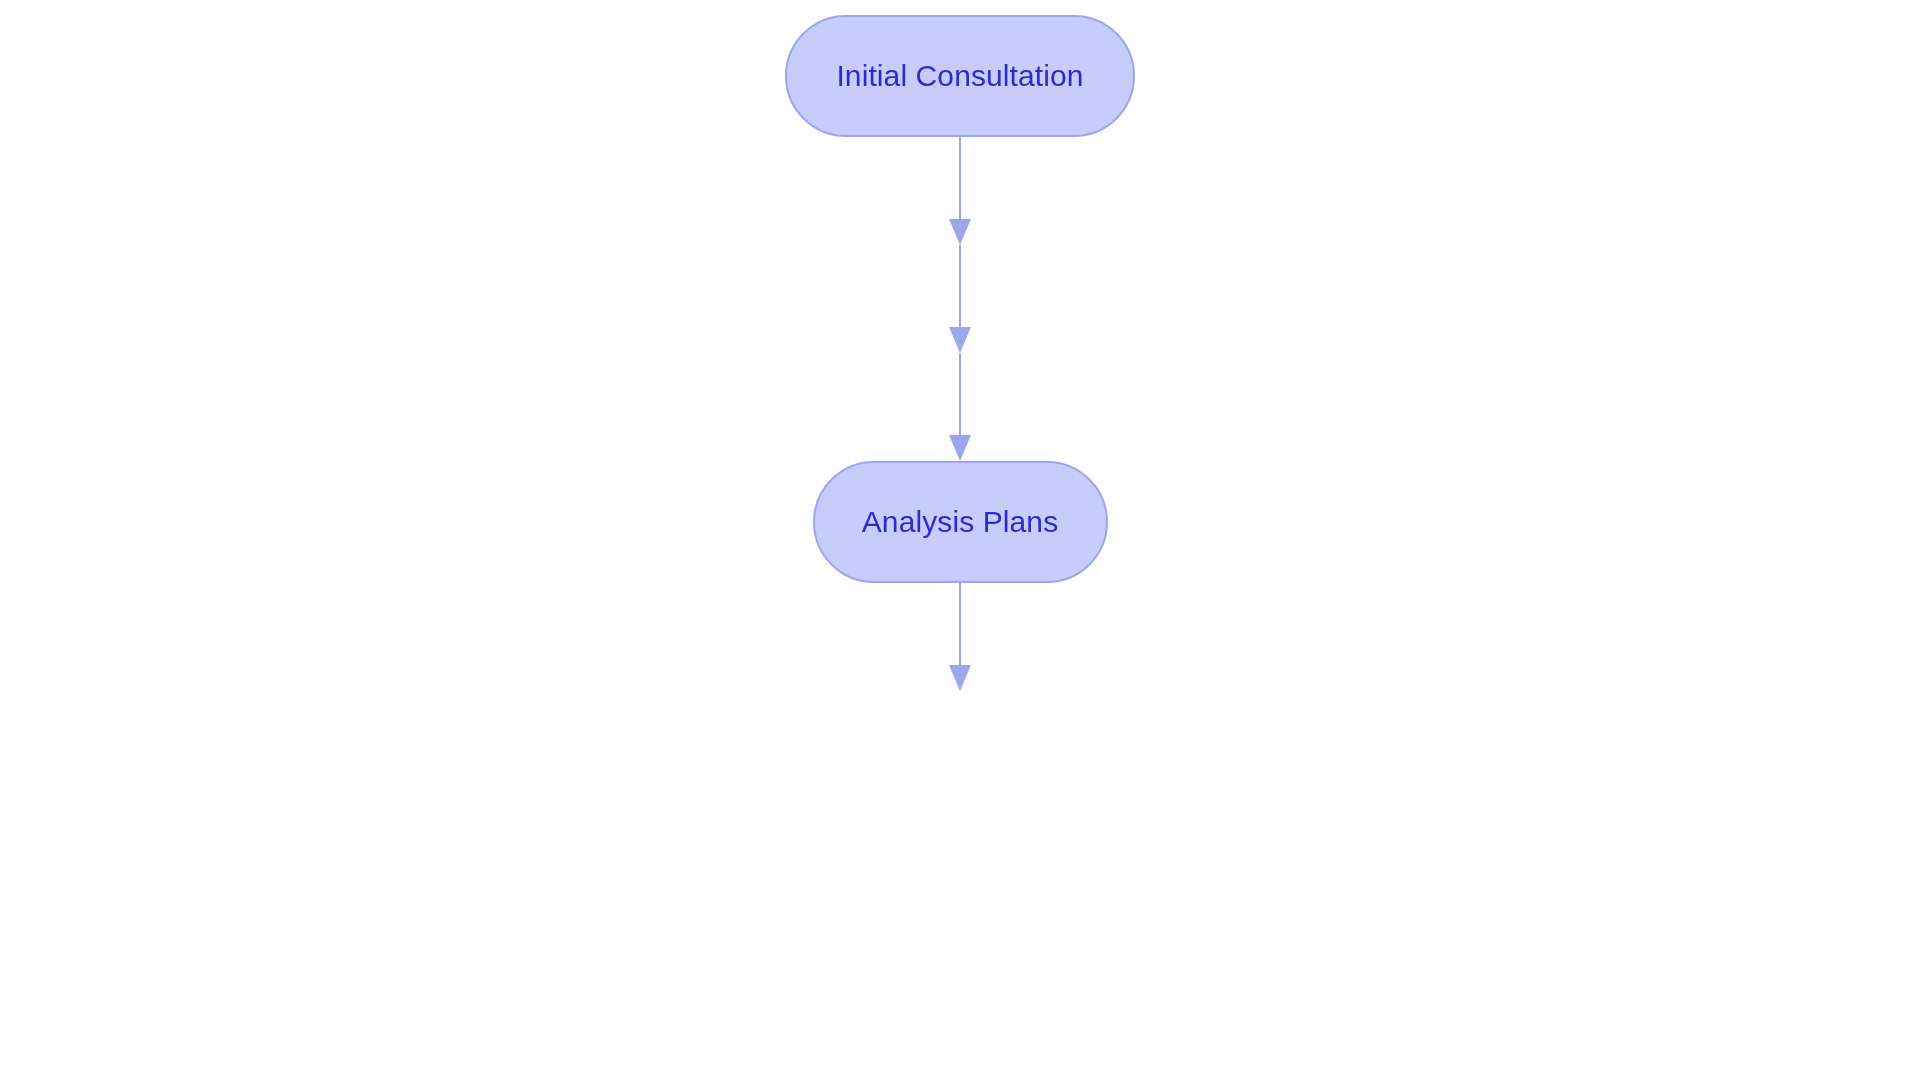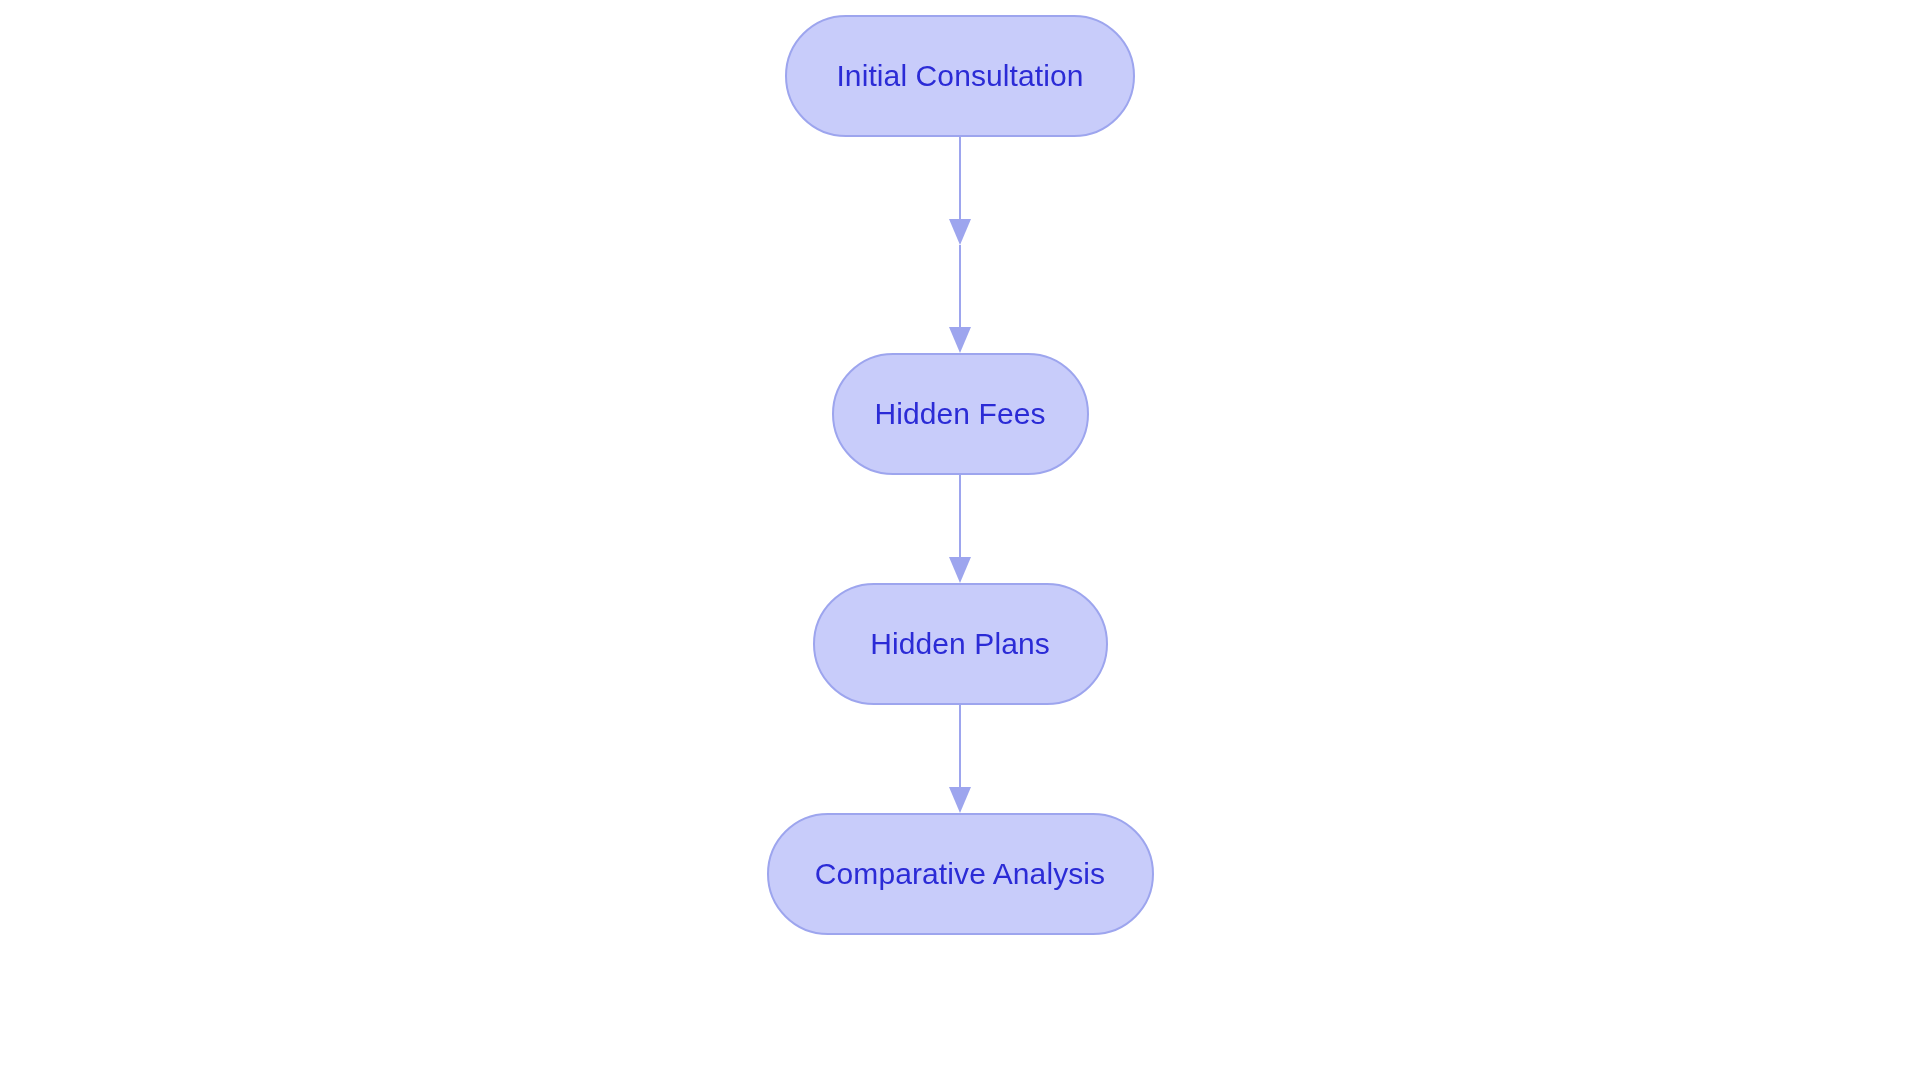--- a/index.html
+++ b/index.html
@@ -110,36 +110,30 @@
       <div class="stem"></div>
       <div class="head"></div>
     </div>
 
 
     <div class="connector">
       <div class="stem"></div>
       <div class="head"></div>
     </div>
 
-    <div class="node w-n2">
-      <span class="node-label">Hidden Fees</span>
+
+    <div class="connector">
+      <div class="stem"></div>
+      <div class="head"></div>
+    </div>
+
+    <div class="node w-n3">
+      <span class="node-label">Analysis Plans</span>
     </div>
 
     <div class="connector">
       <div class="stem"></div>
       <div class="head"></div>
     </div>
 
-    <div class="node w-n3">
-      <span class="node-label">Hidden Plans</span>
-    </div>
-
-    <div class="connector">
-      <div class="stem"></div>
-      <div class="head"></div>
-    </div>
-
-    <div class="node w-n4">
-      <span class="node-label">Comparative Analysis</span>
-    </div>
 
   </div>
 </div>
 
 </body></html>

